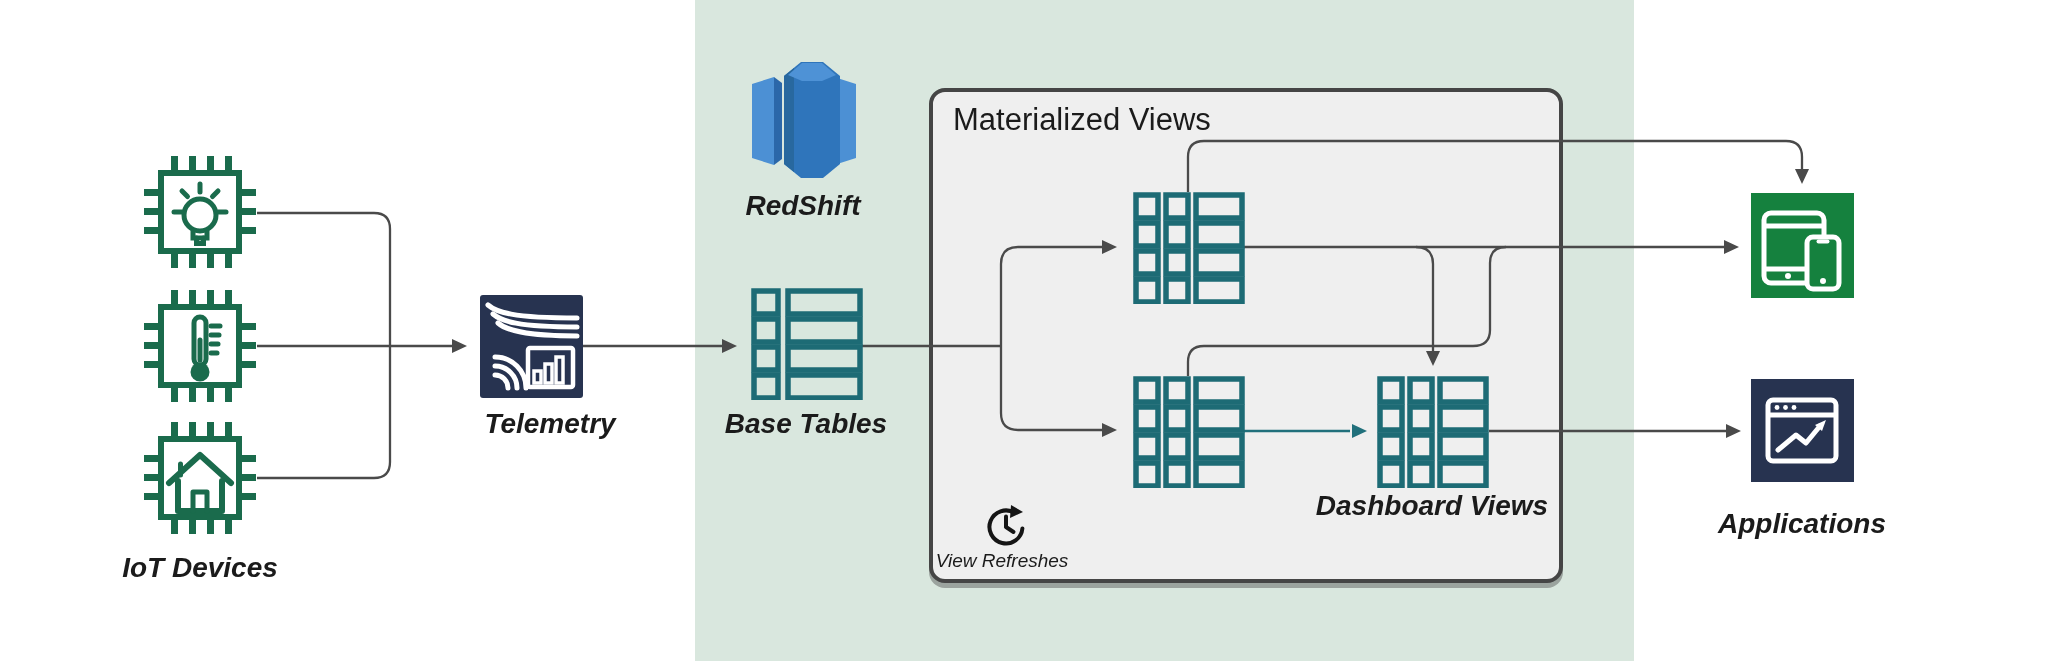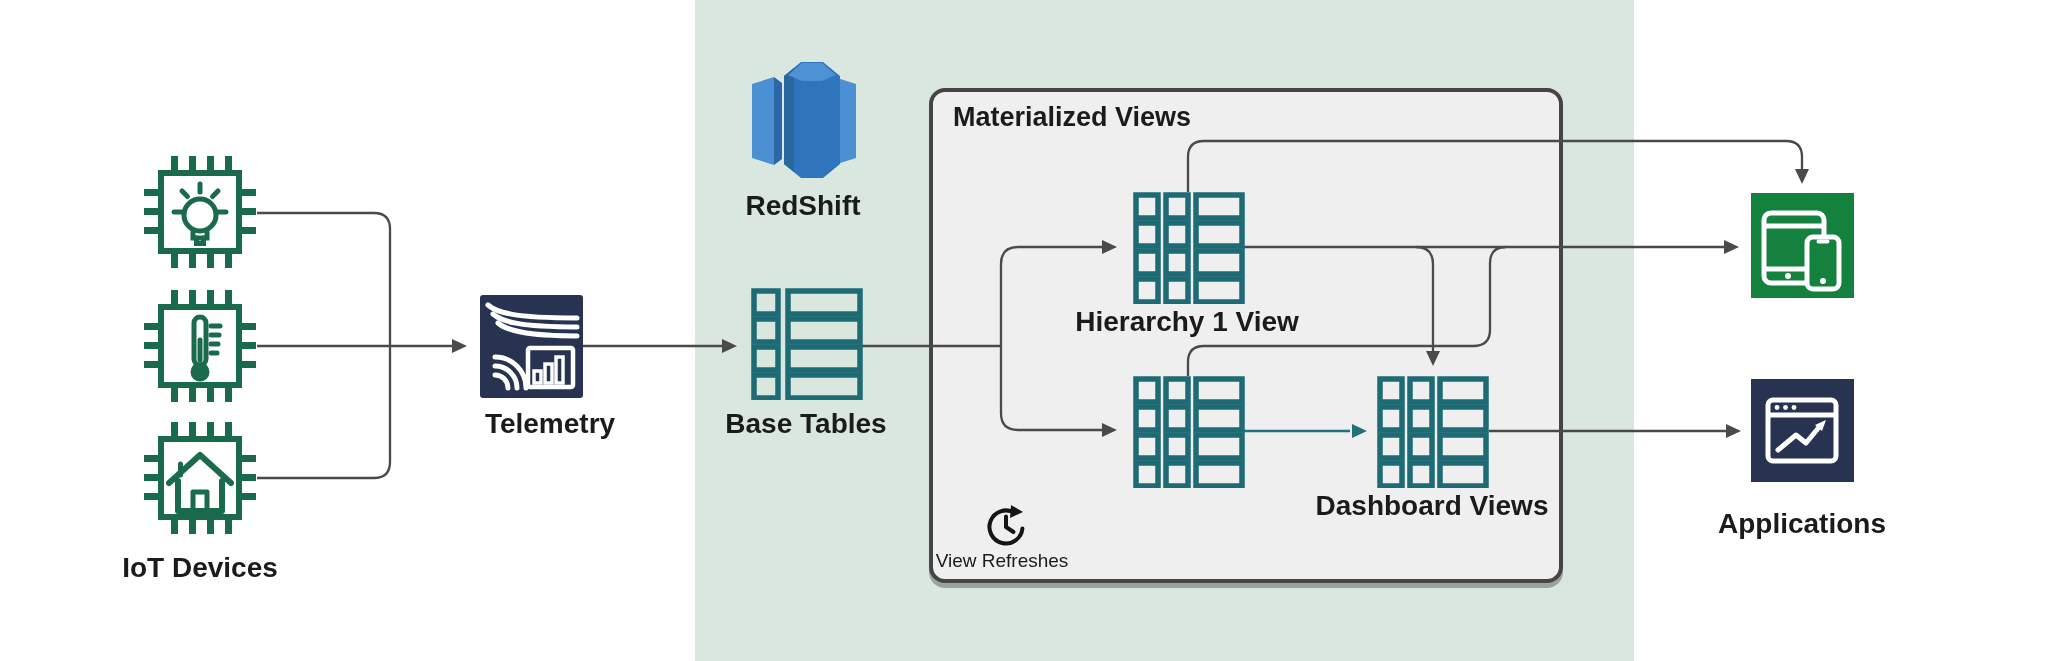--- a/index.html
+++ b/index.html
@@ -14,26 +14,26 @@
     left:695px;top:0;width:939px;height:661px;background:#d9e7de;
   }
   #mv-box{
     left:929px;top:88px;width:634px;height:495px;box-sizing:border-box;
     background:#efefef;border:4px solid #454545;border-radius:16px;
     box-shadow:0 5px 0 rgba(80,80,80,0.45);
   }
   .label{
     position:absolute;transform:translateX(-50%);
     font-size:28px;font-weight:700;line-height:1.15;
-    white-space:nowrap;text-align:center;color:#1b1b1b;
+    white-space:nowrap;text-align:center;color:#1b1b1b;font-style:italic;
   }
   .label.small{font-size:19px;font-weight:500;}
   #mv-title{
     position:absolute;left:953px;top:102px;
-    font-size:27px;font-weight:700;color:#1b1b1b;white-space:nowrap;
+    font-size:31px;font-weight:400;color:#1b1b1b;white-space:nowrap;
   }
   svg{display:block;}
   #connectors{left:0;top:0;pointer-events:none;}
 </style>
 </head>
 <body>
 
 <div id="canvas">
 
   <div id="green-panel" class="abs"></div>
@@ -215,21 +215,20 @@
         <rect x="33" y="31" width="22" height="23"></rect>
         <rect x="63" y="31" width="46" height="23"></rect>
       <rect x="3" y="59" width="22" height="23"></rect>
         <rect x="33" y="59" width="22" height="23"></rect>
         <rect x="63" y="59" width="46" height="23"></rect>
       <rect x="3" y="87" width="22" height="23"></rect>
         <rect x="33" y="87" width="22" height="23"></rect>
         <rect x="63" y="87" width="46" height="23"></rect>
     </g>
   </svg>
-  <div class="label" style="left:1187px;top:306px">Hierarchy 1 View</div>
 
   <svg class="abs" style="left:1133px;top:376px" width="112" height="112" viewBox="0 0 112 112">
     <g stroke="#1d6b75" stroke-width="5.5" fill="none">
       <rect x="3" y="3" width="22" height="23"></rect>
         <rect x="33" y="3" width="22" height="23"></rect>
         <rect x="63" y="3" width="46" height="23"></rect>
       <rect x="3" y="31" width="22" height="23"></rect>
         <rect x="33" y="31" width="22" height="23"></rect>
         <rect x="63" y="31" width="46" height="23"></rect>
       <rect x="3" y="59" width="22" height="23"></rect>

